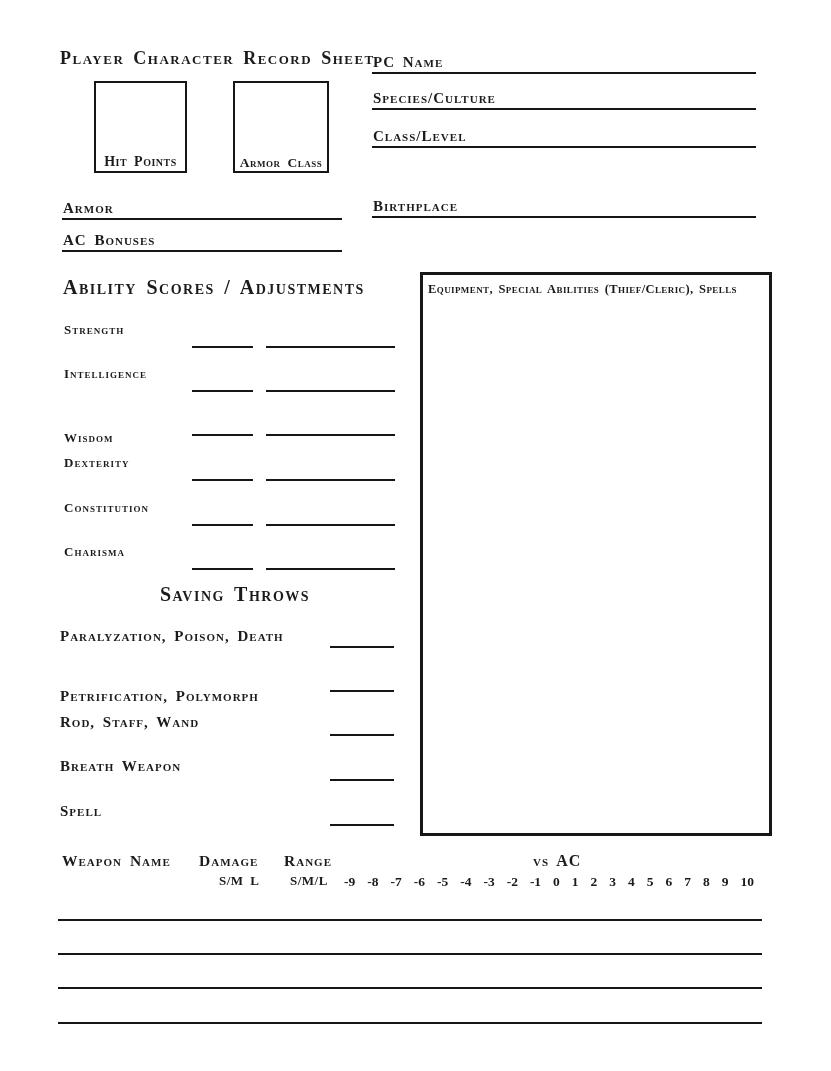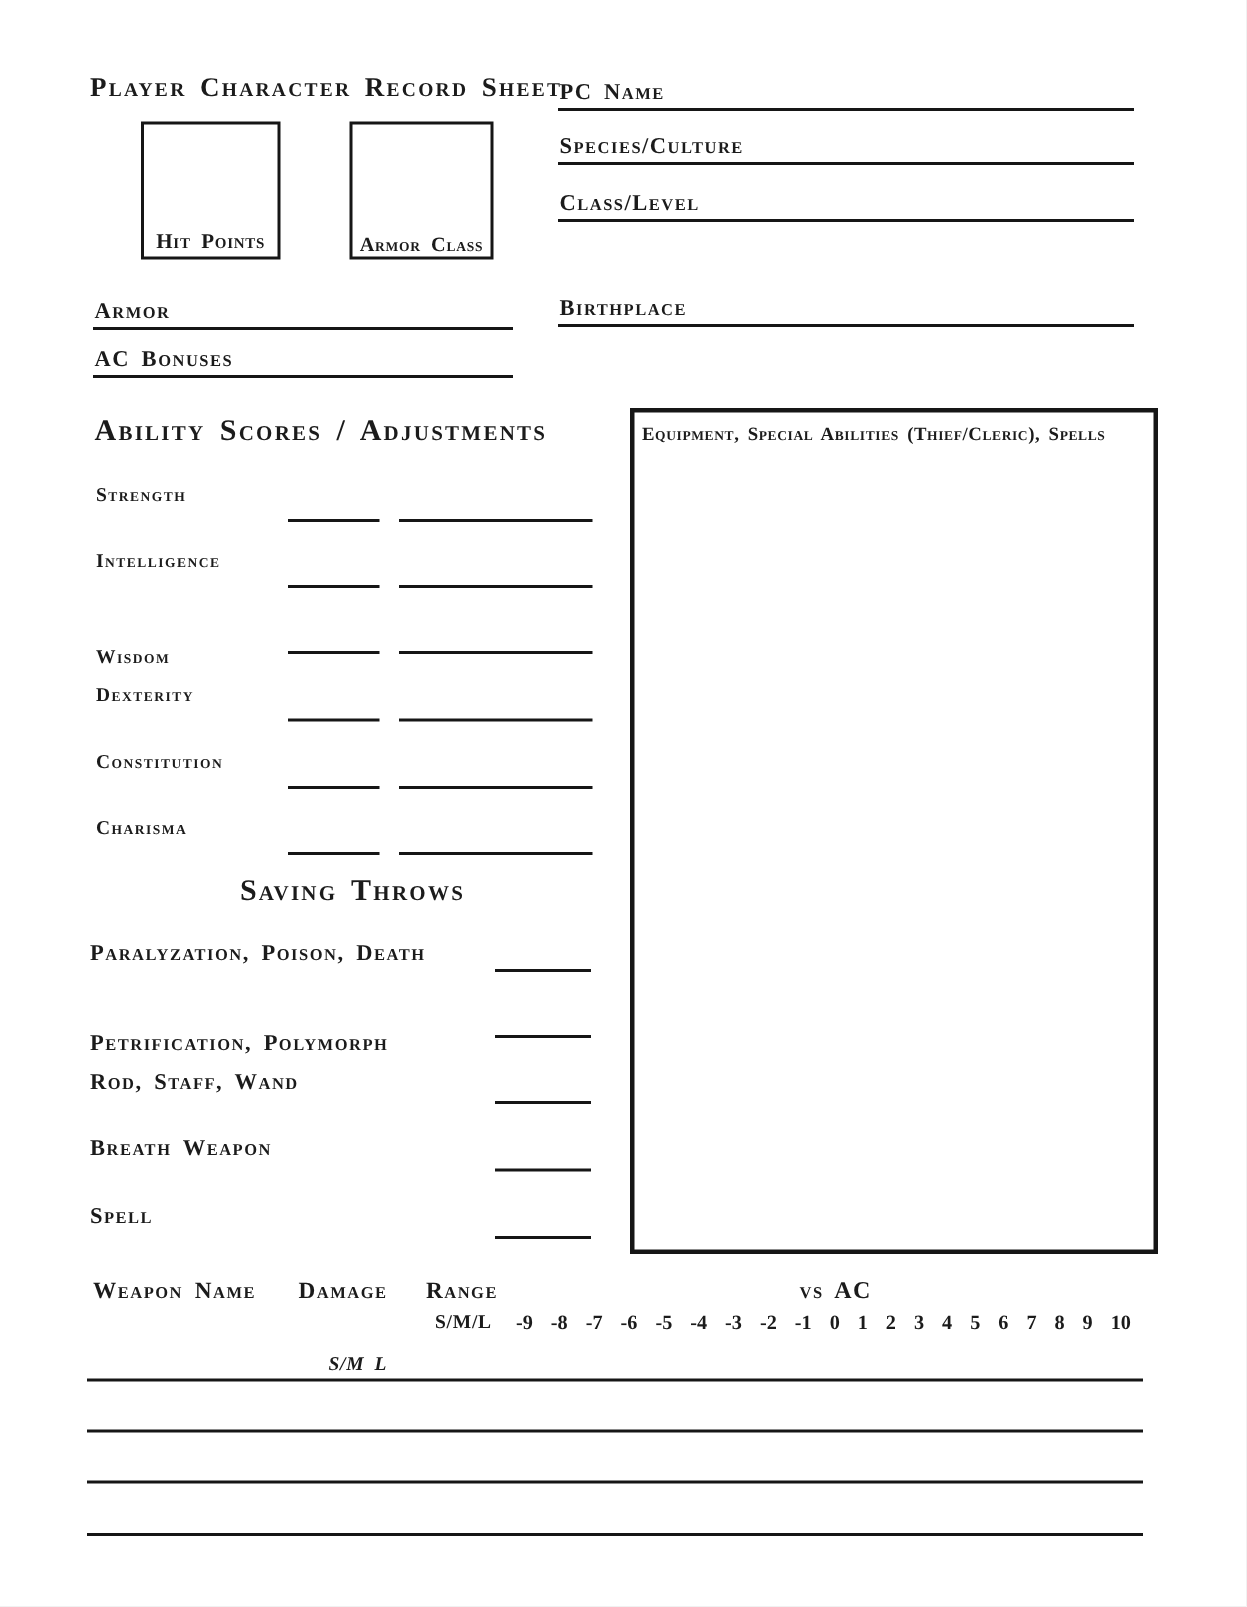--- a/index.html
+++ b/index.html
@@ -155,21 +155,21 @@
   <div class="abs sc st-label" style="left:60px; top:803px;">Spell</div>
   <div class="blank" style="left:330px; top:806px; width:64px; height:18px;"></div>
 
   <div class="equip-box">
     <div class="sc equip-heading">Equipment, Special Abilities (Thief/Cleric), Spells</div>
   </div>
 
   <div class="abs sc wt-head" style="left:62px;  top:852px;">Weapon Name</div>
   <div class="abs sc wt-head" style="left:199px; top:852px;">Damage</div>
   <div class="abs sc wt-head" style="left:284px; top:852px;">Range</div>
-  <div class="abs sc wt-sub" style="left:219px; top:901px;font-style:italic;">S/M L</div>
+  <div class="abs sc wt-sub" style="left:219px; top:873px;">S/M L</div>
   <div class="abs sc wt-sub" style="left:290px; top:873px;">S/M/L</div>
   <div class="abs sc wt-head" style="left:533px; top:852px; font-size:16px;">vs AC</div>
 
   <div class="ac-row">
     <span>-9</span>
     <span>-8</span>
     <span>-7</span>
     <span>-6</span>
     <span>-5</span>
     <span>-4</span>

